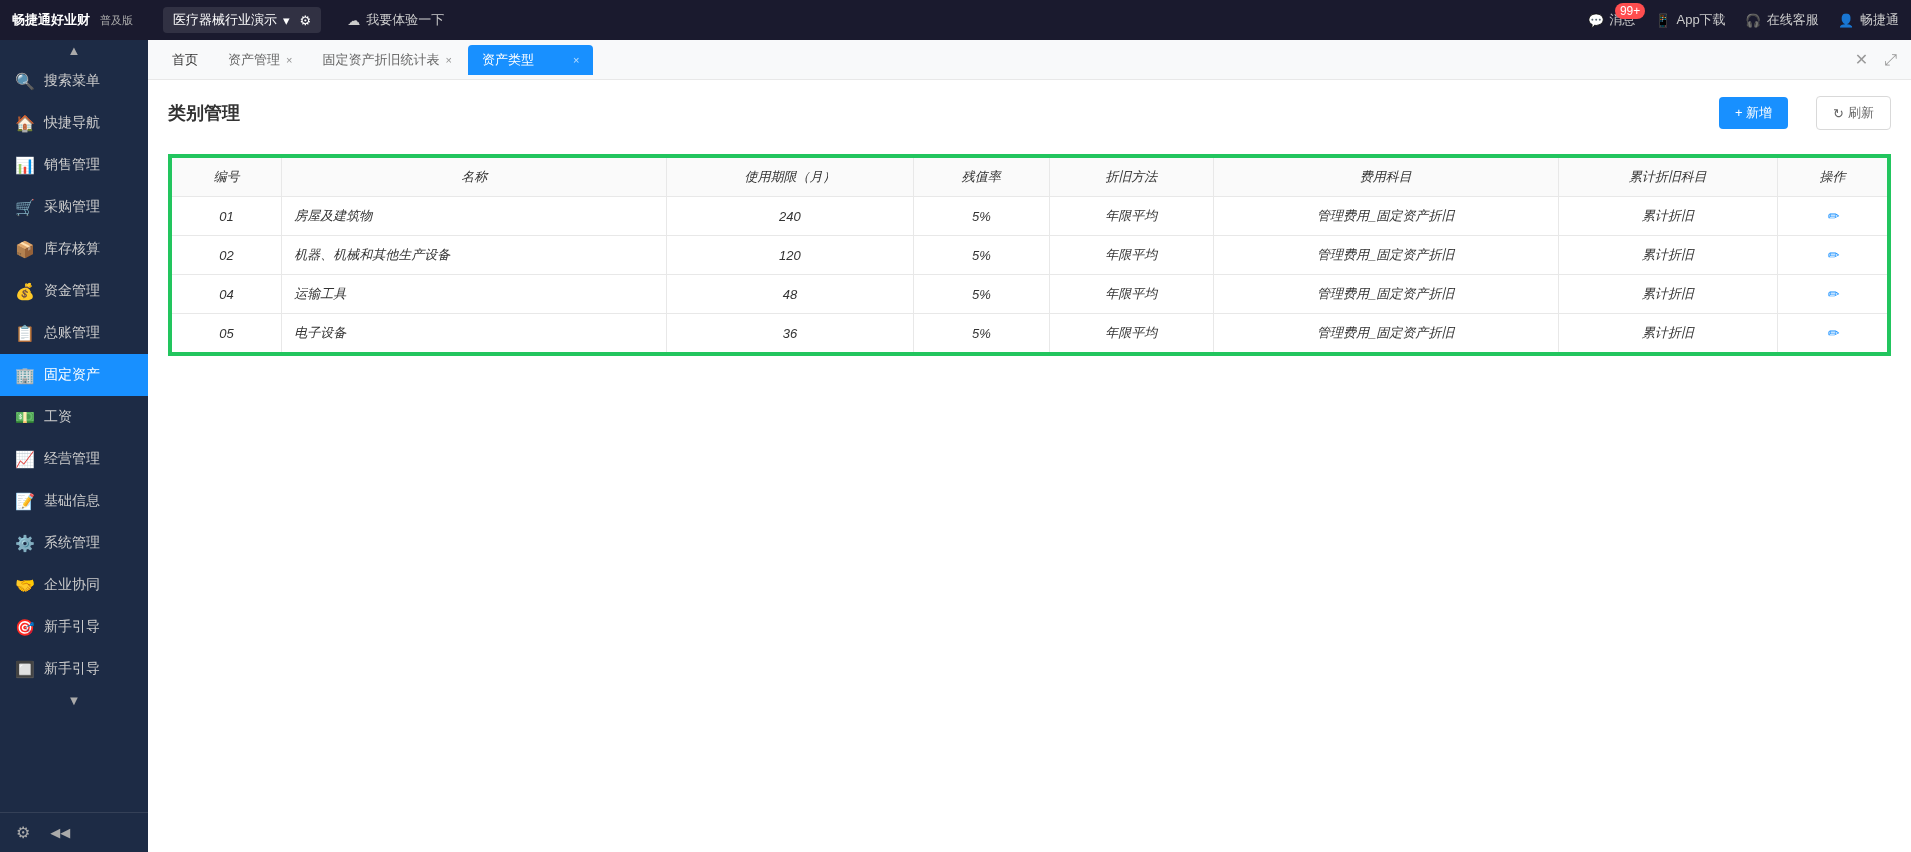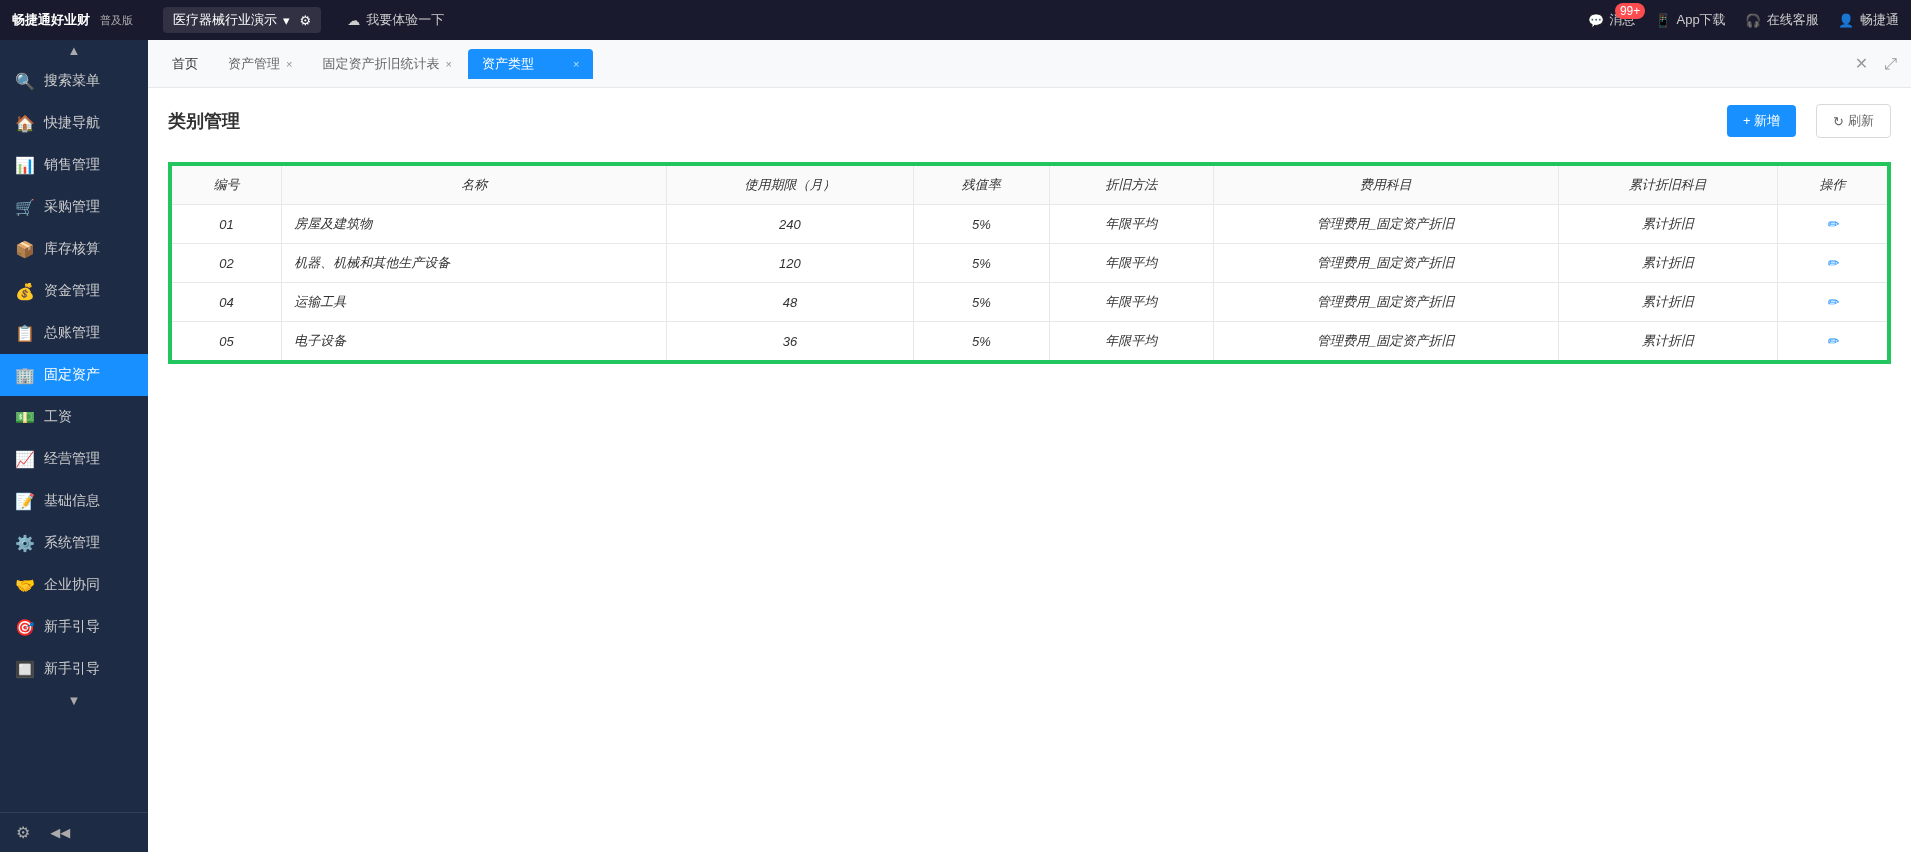--- a/index.html
+++ b/index.html
@@ -146,21 +146,21 @@
       background: #fff;
     }
 
     
     .tab-bar {
       display: flex;
       align-items: center;
       background: #f8f9fa;
       border-bottom: 1px solid #e8e8e8;
       padding: 0 10px;
-      height: 48px;
+      height: 40px;
       flex-shrink: 0;
       gap: 2px;
     }
     .tab {
       display: flex;
       align-items: center;
       gap: 6px;
       padding: 6px 14px;
       font-size: 13px;
       color: #666;
@@ -211,21 +211,21 @@
       margin-bottom: 24px;
     }
     .page-title {
       font-size: 18px;
       font-weight: bold;
       color: #333;
     }
     .header-actions {
       display: flex;
       align-items: center;
-      gap: 20px;
+      gap: 28px;
     }
     .btn-primary {
       background: #1890ff;
       color: #fff;
       border: none;
       border-radius: 4px;
       padding: 7px 16px;
       font-size: 13px;
       cursor: pointer;
       display: flex;

